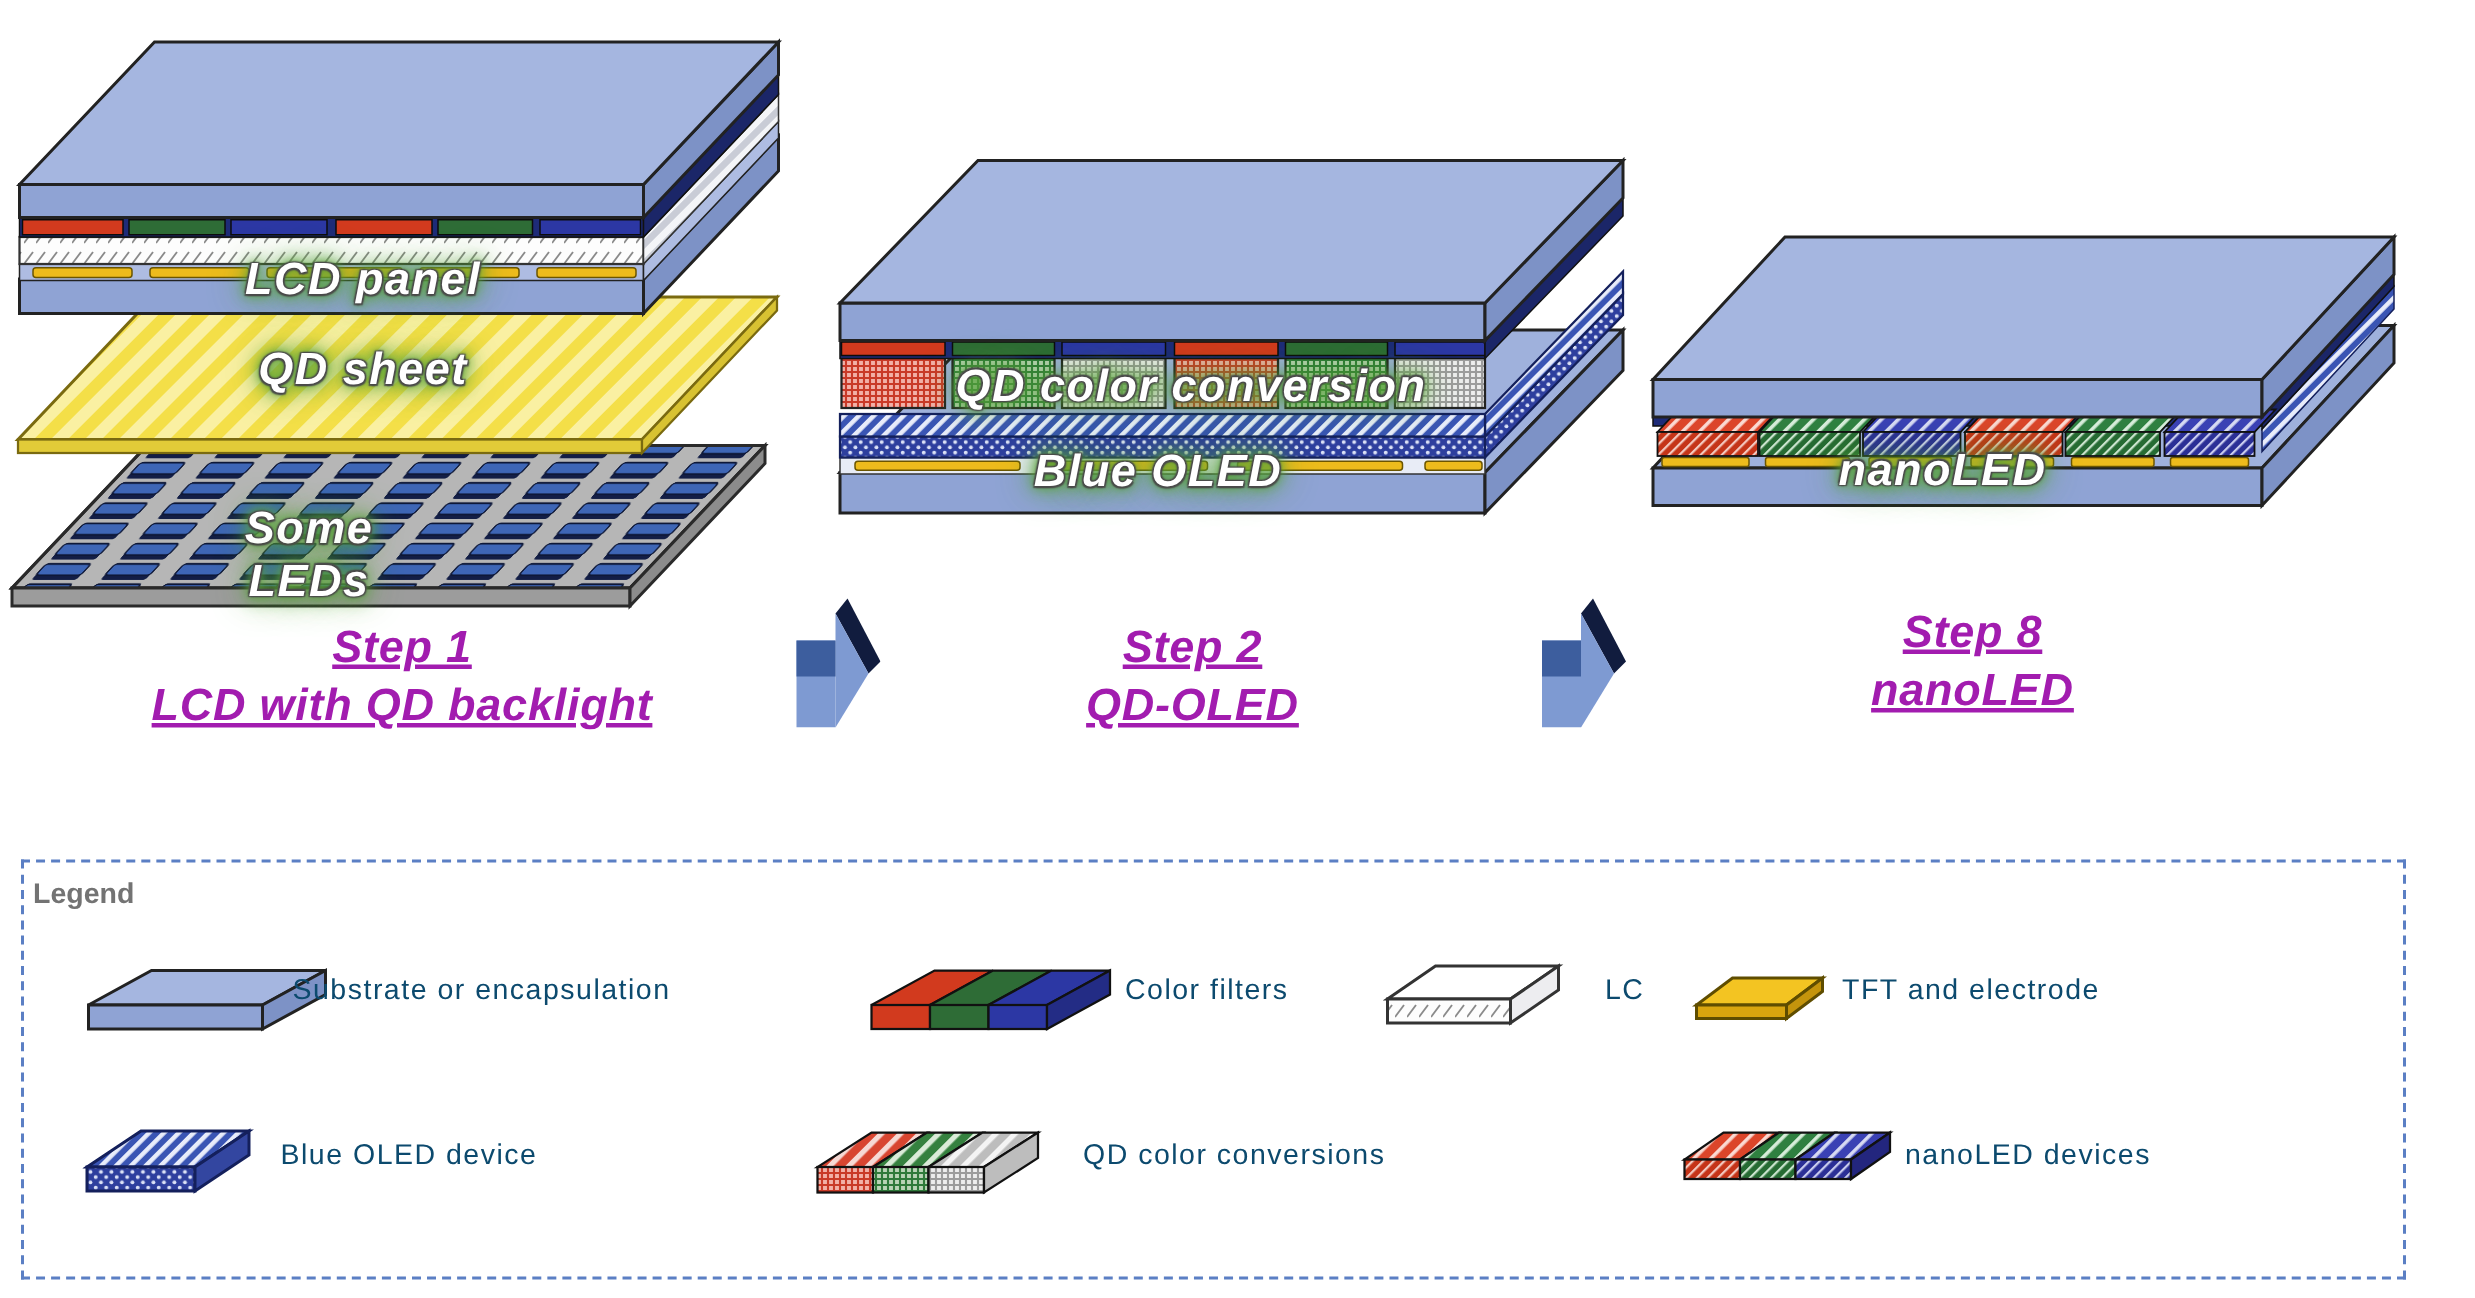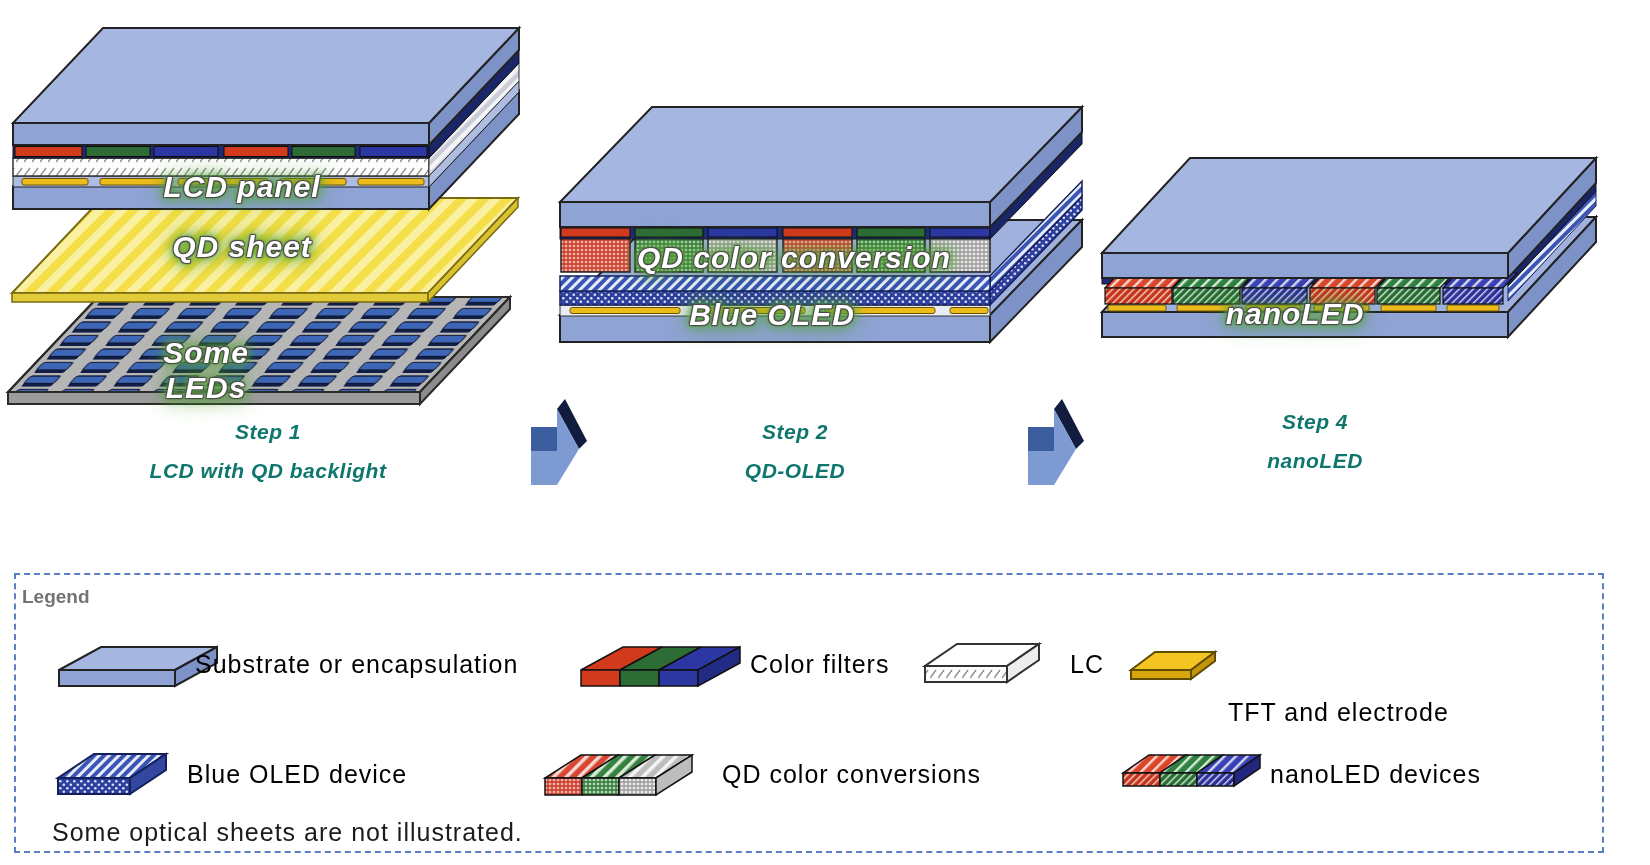--- a/index.html
+++ b/index.html
@@ -4,26 +4,26 @@
 <style>
   html,body{margin:0;padding:0;background:#ffffff;}
   #stage{position:relative;width:1650px;height:865px;background:#ffffff;overflow:hidden;
          font-family:"Liberation Sans", sans-serif;border-radius:22px;}
   svg{position:absolute;display:block;}
   .glow{position:absolute;transform:translate(-50%,-50%);color:#ffffff;font-style:italic;
         font-weight:700;font-size:30px;white-space:nowrap;letter-spacing:1px;text-align:center;
         text-shadow:1px 1px 1px #4a4a4a,-1px -1px 1px #4a4a4a,1px -1px 1px #4a4a4a,-1px 1px 1px #4a4a4a,
         0 0 6px #5aa43c,0 0 10px #5aa43c,0 0 16px #5aa43c,0 0 24px rgba(90,164,60,.85);}
   .glow .ln{display:block;line-height:35px;}
-  .step-caption{position:absolute;text-align:center;color:#0f766e;font-weight:700;font-style:italic;
-        font-size:21px;line-height:39px;letter-spacing:0.5px;}
+  .step-caption{position:absolute;text-align:center;color:#a21caf;font-weight:700;font-style:italic;
+        font-size:30px;line-height:39px;letter-spacing:0.5px;text-decoration:underline;}
   #legend-box{position:absolute;left:14px;top:573px;width:1590px;height:280px;
         border:2px dashed #5b7fc4;box-sizing:border-box;}
   .legend-title{position:absolute;left:22px;top:586px;font-size:19px;font-weight:700;color:#737373;}
-  .lg-label{position:absolute;font-size:25px;color:#000000;letter-spacing:1px;white-space:nowrap;}
+  .lg-label{position:absolute;font-size:19px;color:#0c4a6e;letter-spacing:1px;white-space:nowrap;}
   .lg-note{position:absolute;left:52px;top:818px;font-size:25px;color:#1b1b1b;letter-spacing:1px;}
 </style>
 </head>
 <body>
 
 <div id="stage">
 
   <svg width="0" height="0" aria-hidden="true">
     <defs>
       <pattern id="qdStripes" width="16" height="16" patternUnits="userSpaceOnUse" patternTransform="rotate(45)">
@@ -251,21 +251,21 @@
 
   <div class="step-caption" style="left:8px;top:412px;width:520px;">
     <div>Step 1</div>
     <div>LCD with QD backlight</div>
   </div>
   <div class="step-caption" style="left:595px;top:412px;width:400px;">
     <div>Step 2</div>
     <div>QD-OLED</div>
   </div>
   <div class="step-caption" style="left:1115px;top:402px;width:400px;">
-    <div>Step 4</div>
+    <div>Step 8</div>
     <div>nanoLED</div>
   </div>
 
   <div id="legend-box"></div>
   <div class="legend-title">Legend</div>
 
   <svg style="left:56px;top:640px;" width="170" height="50" viewBox="0 0 170 50">
     <polygon points="3,30 119,30 161,7 45,7" fill="#A5B6E0" stroke="#222" stroke-width="2"></polygon>
     <rect x="3" y="30" width="116" height="16" fill="#8FA3D4" stroke="#222" stroke-width="2"></rect>
     <polygon points="119,30 161,7 161,23 119,46" fill="#7D92C6" stroke="#222" stroke-width="2"></polygon>
@@ -288,21 +288,21 @@
     <rect x="3" y="28" width="82" height="16" fill="url(#lcHatch)" stroke="#333" stroke-width="2"></rect>
     <polygon points="85,28 117,6 117,22 85,44" fill="#EDEDF0" stroke="#333" stroke-width="2"></polygon>
   </svg>
   <span class="lg-label" style="left:1070px;top:650px;">LC</span>
 
   <svg style="left:1128px;top:646px;" width="95" height="40" viewBox="0 0 95 40">
     <polygon points="3,24 63,24 87,6 27,6" fill="#F3C422" stroke="#5f4d00" stroke-width="2"></polygon>
     <rect x="3" y="24" width="60" height="9" fill="#D9A50E" stroke="#5f4d00" stroke-width="2"></rect>
     <polygon points="63,24 87,6 87,15 63,33" fill="#C4940C" stroke="#5f4d00" stroke-width="2"></polygon>
   </svg>
-  <span class="lg-label" style="left:1228px;top:650px;margin-top:48px;">TFT and electrode</span>
+  <span class="lg-label" style="left:1228px;top:650px;">TFT and electrode</span>
 
   <svg style="left:55px;top:748px;" width="118" height="52" viewBox="0 0 118 52">
     <polygon points="3,30 75,30 111,6 39,6" fill="url(#oledHatch)" stroke="#14205c" stroke-width="2"></polygon>
     <rect x="3" y="30" width="72" height="16" fill="url(#oledDots)" stroke="#14205c" stroke-width="2"></rect>
     <polygon points="75,30 111,6 111,22 75,46" fill="#3346A0" stroke="#14205c" stroke-width="2"></polygon>
   </svg>
   <span class="lg-label" style="left:187px;top:760px;">Blue OLED device</span>
 
   <svg style="left:542px;top:748px;" width="160" height="52" viewBox="0 0 160 52">
     <polygon points="3,30 40,30 76,7 39,7" fill="url(#qdRedTop)" stroke="#111" stroke-width="1.5"></polygon>
@@ -319,15 +319,14 @@
     <polygon points="3,27 40,27 66,9 29,9" fill="url(#nanoRedTop)" stroke="#111" stroke-width="1.5"></polygon>
     <polygon points="40,27 77,27 103,9 66,9" fill="url(#nanoGreenTop)" stroke="#111" stroke-width="1.5"></polygon>
     <polygon points="77,27 114,27 140,9 103,9" fill="url(#nanoBlueTop)" stroke="#111" stroke-width="1.5"></polygon>
     <rect x="3" y="27" width="37" height="13" fill="url(#nanoRedFront)" stroke="#111" stroke-width="1.5"></rect>
     <rect x="40" y="27" width="37" height="13" fill="url(#nanoGreenFront)" stroke="#111" stroke-width="1.5"></rect>
     <rect x="77" y="27" width="37" height="13" fill="url(#nanoBlueFront)" stroke="#111" stroke-width="1.5"></rect>
     <polygon points="114,27 140,9 140,22 114,40" fill="#23267E" stroke="#111" stroke-width="1.5"></polygon>
   </svg>
   <span class="lg-label" style="left:1270px;top:760px;">nanoLED devices</span>
 
-  <div class="lg-note">Some optical sheets are not illustrated.</div>
 
 </div>
 
 </body></html>

